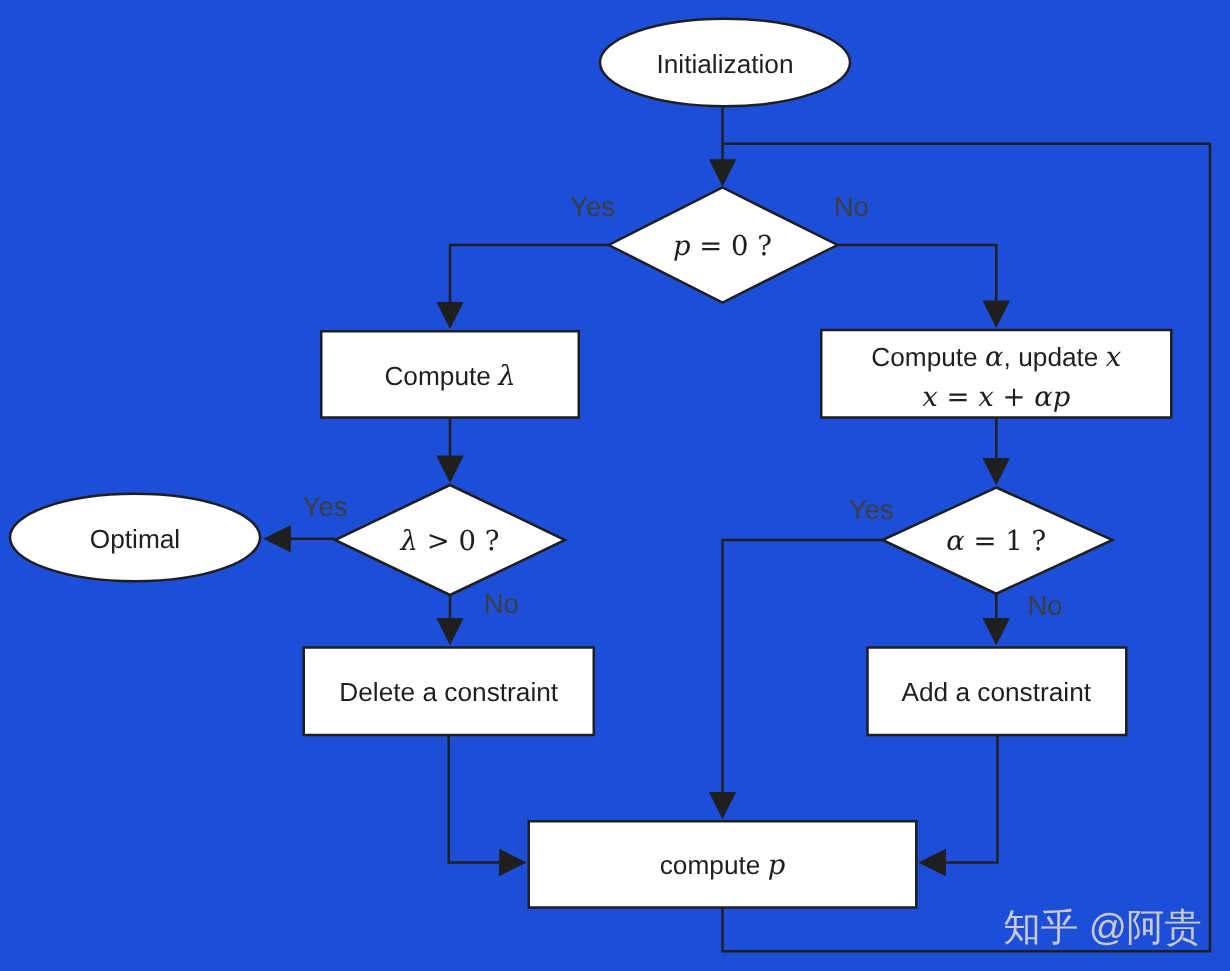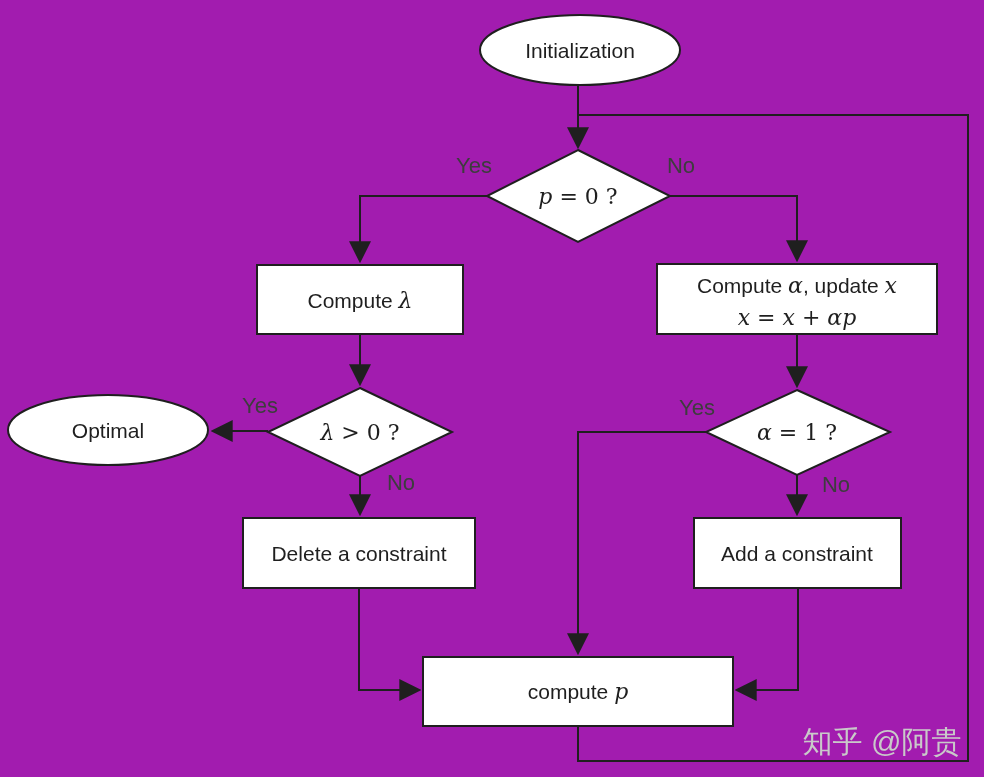--- a/index.html
+++ b/index.html
@@ -4,21 +4,21 @@
 <style>
   html, body {
     margin: 0;
     padding: 0;
     background: #ffffff;
   }
   .stage {
     position: relative;
     width: 984px;
     height: 777px;
-    background: #a21caf;
+    background: #1d4ed8;
     overflow: hidden;
     font-family: "Liberation Sans", sans-serif;
   }
   svg { display: block; }
   svg text { white-space: pre; }
   .shape {
     fill: #ffffff;
     stroke: #1f1f1f;
     stroke-width: 2;
   }

